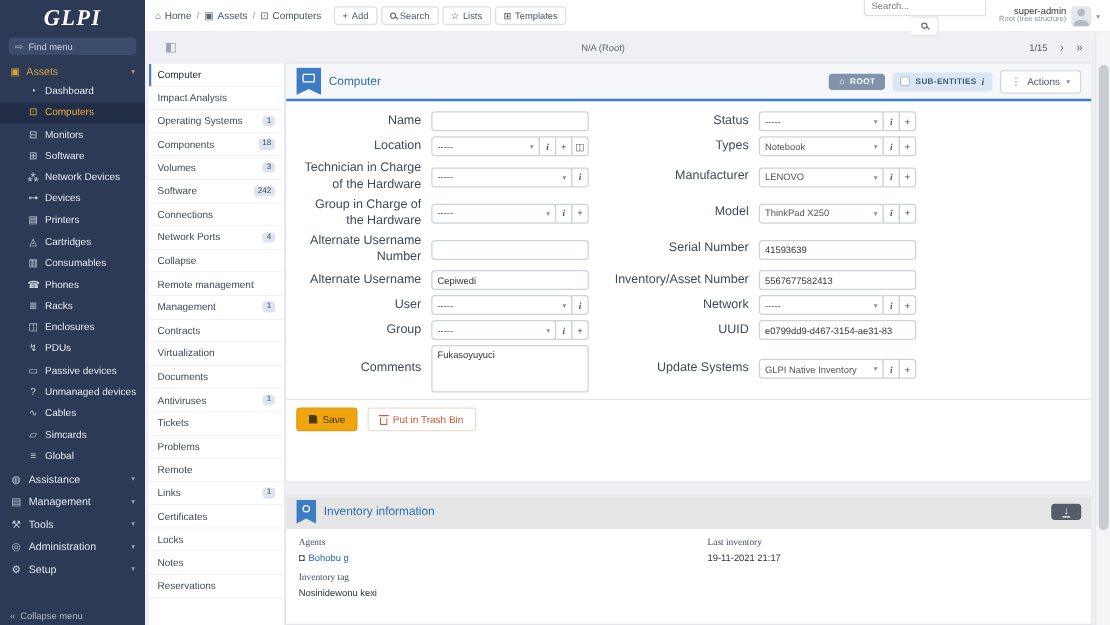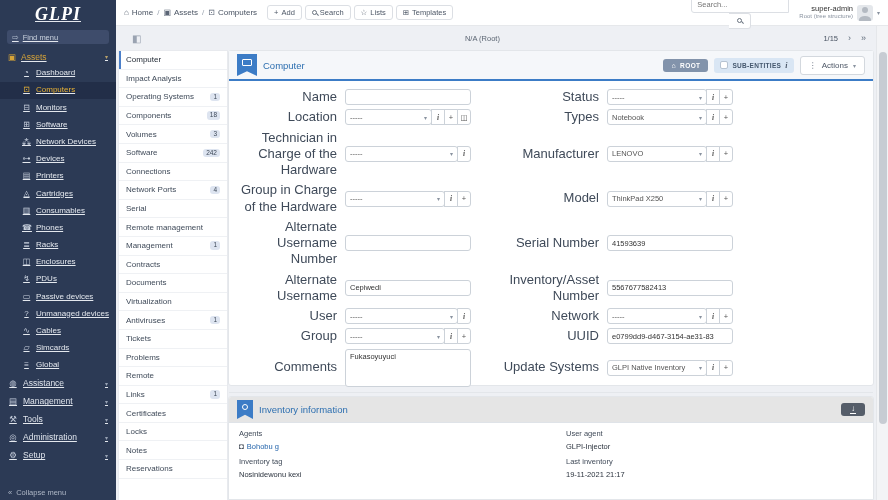--- a/index.html
+++ b/index.html
@@ -2,21 +2,21 @@
 <html style="--sidebar-bg: #2c3a55; --gold: #d6a338; --gold-bright: #e9b235; --blue: #3c7cc6; --blue-text: #2d6fb0; --yellow: #f0a40e; --danger: #cf5330;"><head>
 <meta charset="utf-8">
 <style>
   * { margin:0; padding:0; box-sizing:border-box; }
   html,body { width:888px; height:500px; overflow:hidden; }
   body { font-family:"Liberation Sans", sans-serif; background:#eef0f4; color:#333; }
   #app { position:relative; width:888px; height:500px; }
 
   
   #sidebar { position:absolute; left:0; top:0; width:116px; height:500px;
-             background:var(--sidebar-bg,#2c3a55); color:#e4e8ee; overflow:hidden;text-decoration:underline; }
+             background:var(--sidebar-bg,#2c3a55); color:#e4e8ee; overflow:hidden; }
   .logo { height:28px; display:flex; align-items:center; justify-content:center;
           font-family:"Liberation Serif", serif; font-style:italic; font-weight:bold;
           font-size:18px; color:#fff; letter-spacing:1px; cursor:pointer; }
   .findmenu { margin:2px 7px 4px 7px; height:14px; background:#3e4c6b; border-radius:3px;
               display:flex; align-items:center; gap:4px; padding:0 5px; font-size:7.5px;
               color:#c9d1de; cursor:pointer; }
   .findmenu .si { font-size:8px; color:#aeb9ca; }
   .snav-section { height:17px; display:flex; align-items:center; gap:5px; padding:0 8px;
                   color:var(--gold,#d6a338); font-size:8.5px; cursor:pointer; }
   .snav-section .chev { margin-left:auto; font-size:6px; color:#b9a26a; }
@@ -96,21 +96,21 @@
             gap:4px; font-size:6.5px; font-weight:bold; letter-spacing:.3px; color:#44576d; cursor:pointer; }
   .checkbox { width:8px; height:8px; background:#fff; border:1px solid #b6c3d2; border-radius:2px; cursor:pointer; }
   .ii { font-family:"Liberation Serif", serif; font-weight:bold; font-style:italic; font-size:8px; color:#4c5868; }
   .actions-btn { background:#fff; border:1px solid #d3d8de; border-radius:3px; height:19px; padding:0 8px;
                  display:flex; align-items:center; gap:5px; font-size:8px; color:#4d5766; cursor:pointer; }
   .actions-btn .dots { color:#6b7584; font-size:8px; }
   .actions-btn .chev { font-size:6px; color:#8a93a0; }
 
   #form-grid { display:grid; grid-template-columns:100px 126px 120px 126px; column-gap:8px;
                row-gap:4px; align-items:center; padding:8px 8px 5px 8px; }
-  .f-label { font-size:13px; color:#3f4a59; text-align:right; line-height:1.25; }
+  .f-label { font-size:10px; color:#3f4a59; text-align:right; line-height:1.25; }
   .input-group { display:flex; align-items:stretch; height:16px; }
   .input-group.ta { height:auto; }
   .txt { width:100%; height:16px; border:1px solid #ccd2d9; border-radius:3px; font-size:7.5px;
          color:#333; padding:0 4px; font-family:inherit; outline:none; background:#fff; }
   .select { flex:1; min-width:0; border:1px solid #ccd2d9; border-radius:3px; background:#fff;
             display:flex; align-items:center; justify-content:space-between; padding:0 4px;
             font-size:7.5px; color:#555; cursor:pointer; }
   .select .caret { font-size:6px; color:#8a93a0; margin-left:3px; }
   .gbtn { width:14px; margin-left:-1px; border:1px solid #ccd2d9; background:#fff; display:flex;
           align-items:center; justify-content:center; font-size:7.5px; color:#555; cursor:pointer; flex:none; }
@@ -135,21 +135,21 @@
                   display:flex; align-items:center; gap:6px; padding:0 8px; }
   .bm2 { width:16px; height:19px; background:var(--blue,#3c7cc6); flex:none;
          clip-path:polygon(0 0,100% 0,100% 100%,50% 78%,0 100%);
          display:flex; align-items:flex-start; justify-content:center; padding-top:4px; }
   .bm2 .dot { width:6px; height:6px; border:1px solid #fff; border-radius:50%; display:block; }
   .dl-btn { margin-left:auto; background:#555d69; border-radius:3px; width:24px; height:13px;
             display:flex; align-items:center; justify-content:center; cursor:pointer; }
   .icon-dl { color:#fff; font-size:8px; line-height:1; border-bottom:1px solid #fff; padding:0 1px 0 1px; }
   .inv-body { display:grid; grid-template-columns:1fr 1fr; column-gap:30px; padding:6px 10px; }
   .inv-field { margin-bottom:6px; font-size:7.5px; }
-  .inv-label { color:#414b59; margin-bottom:4px; }
+  .inv-label { color:#414b59; margin-bottom:4px;font-family:Liberation Serif, serif; }
   .inv-value { color:#2b333e; }
   .inv-link { color:#2565ab; display:flex; align-items:center; gap:3px; cursor:pointer; text-decoration:none; }
   .inv-link .si { color:#39424e; font-size:8px; }
 
   
   #sb-track { position:absolute; right:0; top:26px; bottom:0; width:12px; background:#f3f4f6;
               border-left:1px solid #e5e7ea; }
   #sb-thumb { position:absolute; left:2px; top:26px; width:8px; height:372px; background:#c7ccd3;
               border-radius:4px; cursor:pointer; }
 </style>
@@ -362,37 +362,37 @@
         <span class="badge">242</span>
       </div>
       <div class="tab">
         <span class="tlabel">Connections</span>
       </div>
       <div class="tab">
         <span class="tlabel">Network Ports</span>
         <span class="badge">4</span>
       </div>
       <div class="tab">
-        <span class="tlabel">Serial</span>
+        <span class="tlabel">Collapse</span>
       </div>
       <div class="tab">
         <span class="tlabel">Remote management</span>
       </div>
       <div class="tab">
         <span class="tlabel">Management</span>
         <span class="badge">1</span>
       </div>
       <div class="tab">
         <span class="tlabel">Contracts</span>
       </div>
       <div class="tab">
+        <span class="tlabel">Virtualization</span>
+      </div>
+      <div class="tab">
         <span class="tlabel">Documents</span>
-      </div>
-      <div class="tab">
-        <span class="tlabel">Virtualization</span>
       </div>
       <div class="tab">
         <span class="tlabel">Antiviruses</span>
         <span class="badge">1</span>
       </div>
       <div class="tab">
         <span class="tlabel">Tickets</span>
       </div>
       <div class="tab">
         <span class="tlabel">Problems</span>
@@ -598,24 +598,20 @@
               <span>Bohobu g</span>
             </a>
           </div>
           <div class="inv-field">
             <div class="inv-label">Inventory tag</div>
             <div class="inv-value">Nosinidewonu kexi</div>
           </div>
         </div>
       <div id="inv-right">
           <div class="inv-field">
-            <div class="inv-label">User agent</div>
-            <div class="inv-value">GLPI-Injector</div>
-          </div>
-          <div class="inv-field">
             <div class="inv-label">Last inventory</div>
             <div class="inv-value">19-11-2021 21:17</div>
           </div>
         </div>
     </div>
   </section>
 
   <div id="sb-track">
     <div id="sb-thumb"></div>
   </div>

